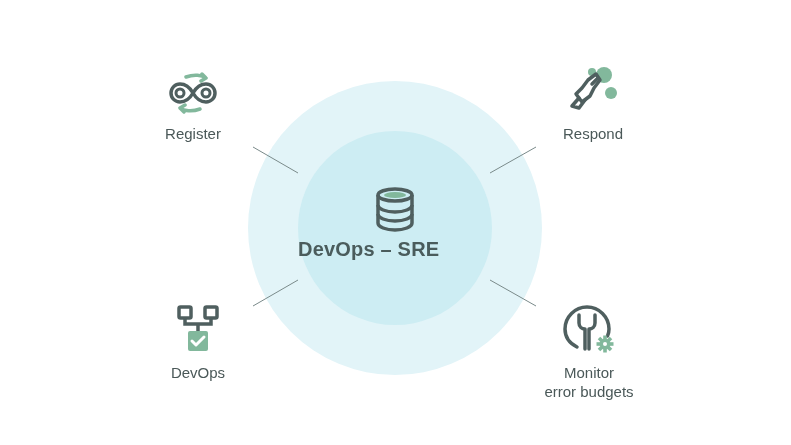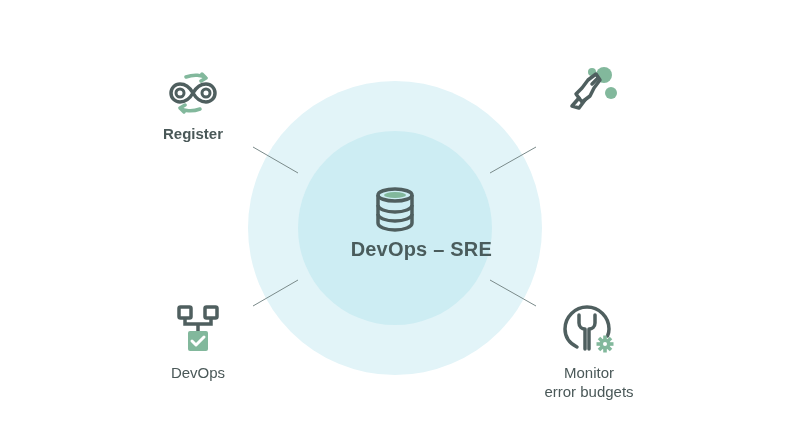--- a/index.html
+++ b/index.html
@@ -1,19 +1,19 @@
 <!DOCTYPE html>
 <html><head>
 <meta charset="utf-8">
 <style>
   html, body { margin:0; padding:0; }
   body { width:791px; height:445px; background:#ffffff; position:relative; overflow:hidden; font-family:"Liberation Sans", sans-serif; color:#4a5a5a; }
   .outer { position:absolute; left:248px; top:81px; width:294px; height:294px; border-radius:50%; background:#e2f4f8; }
   .inner { position:absolute; left:298px; top:131px; width:194px; height:194px; border-radius:50%; background:#cdedf3; }
-  .center-title { position:absolute; left:298px; top:238px; width:194px; text-align:right; font-size:20px; font-weight:bold; color:#4a5c5c; letter-spacing:0.2px; }
+  .center-title { position:absolute; left:298px; top:238px; width:194px; text-align:left; font-size:20px; font-weight:bold; color:#4a5c5c; letter-spacing:0.2px; }
   .center-icon { position:absolute; left:374px; top:186px; }
   .node { position:absolute; width:160px; text-align:center; }
   .node .label { font-size:15px; line-height:19px; color:#4a5858; }
   .node svg { display:block; margin:0 auto 10px auto; }
   svg.lines { position:absolute; left:0; top:0; }
 </style>
 </head>
 <body>
 
 <div class="outer"></div>
@@ -30,40 +30,41 @@
   <svg width="42" height="46" viewBox="0 0 42 46">
     <ellipse cx="21" cy="9" rx="17" ry="6" fill="none" stroke="#4f5f5f" stroke-width="3.5"></ellipse>
     <ellipse cx="21" cy="9" rx="11" ry="3" fill="#82b89c"></ellipse>
     <path d="M4 9 V37 C4 41 12 44 21 44 C30 44 38 41 38 37 V9" fill="none" stroke="#4f5f5f" stroke-width="3.5"></path>
     <path d="M4 19 C4 23 12 26 21 26 C30 26 38 23 38 19" fill="none" stroke="#4f5f5f" stroke-width="3.5"></path>
     <path d="M4 28 C4 32 12 35 21 35 C30 35 38 32 38 28" fill="none" stroke="#4f5f5f" stroke-width="3.5"></path>
   </svg>
 </div>
 <div class="center-title">DevOps – SRE</div>
 
-<div class="node" style="left:113px; top:72px;font-weight:bold;">
+<div class="node" style="left:113px; top:72px;">
   <svg width="54" height="42" viewBox="0 0 54 42">
     <path d="M20 5 C28 2 36 3 40 6 L36 2 M40 6 L35 9" fill="none" stroke="#82b89c" stroke-width="3.5" stroke-linecap="round"></path>
     <path d="M34 37 C26 40 18 39 14 36 L18 40 M14 36 L19 33" fill="none" stroke="#82b89c" stroke-width="3.5" stroke-linecap="round"></path>
     <path d="M27 21 C23 14 18 12 14 12 C9 12 5 16 5 21 C5 26 9 30 14 30 C18 30 23 28 27 21 C31 14 36 12 40 12 C45 12 49 16 49 21 C49 26 45 30 40 30 C36 30 31 28 27 21 Z" fill="none" stroke="#4f5f5f" stroke-width="3.5"></path>
     <circle cx="14" cy="21" r="4" fill="none" stroke="#4f5f5f" stroke-width="3"></circle>
     <circle cx="40" cy="21" r="4" fill="none" stroke="#4f5f5f" stroke-width="3"></circle>
   </svg>
   <div class="label">Register</div>
 </div>
 
 <div class="node" style="left:513px; top:66px;">
   <svg width="54" height="48" viewBox="0 0 54 48">
     <circle cx="38" cy="9" r="8" fill="#82b89c"></circle>
     <circle cx="26" cy="6" r="4" fill="#82b89c"></circle>
     <circle cx="45" cy="27" r="6" fill="#82b89c"></circle>
     <path d="M22 14 L30 8 L34 14 L28 22 L24 30 L16 36 L10 28 L16 22 Z" fill="none" stroke="#4f5f5f" stroke-width="3.5" stroke-linejoin="round"></path>
     <path d="M26 18 L32 12" stroke="#4f5f5f" stroke-width="3.5" stroke-linecap="round"></path>
     <path d="M13 32 L6 40 M19 34 L13 42 M6 40 L13 42" stroke="#4f5f5f" stroke-width="3.5" stroke-linecap="round"></path>
   </svg>
+  <div class="label">Respond</div>
 </div>
 
 <div class="node" style="left:118px; top:305px;">
   <svg width="44" height="48" viewBox="0 0 44 48">
     <rect x="3" y="2" width="12" height="11" rx="1.5" fill="none" stroke="#4f5f5f" stroke-width="3.5"></rect>
     <rect x="29" y="2" width="12" height="11" rx="1.5" fill="none" stroke="#4f5f5f" stroke-width="3.5"></rect>
     <path d="M9 13 V19 H35 V13 M22 19 V26" fill="none" stroke="#4f5f5f" stroke-width="3.5"></path>
     <rect x="12" y="26" width="20" height="20" rx="2" fill="#82b89c"></rect>
     <path d="M16 36 L20 40 L28 32" fill="none" stroke="#ffffff" stroke-width="3" stroke-linecap="round" stroke-linejoin="round"></path>
   </svg>

